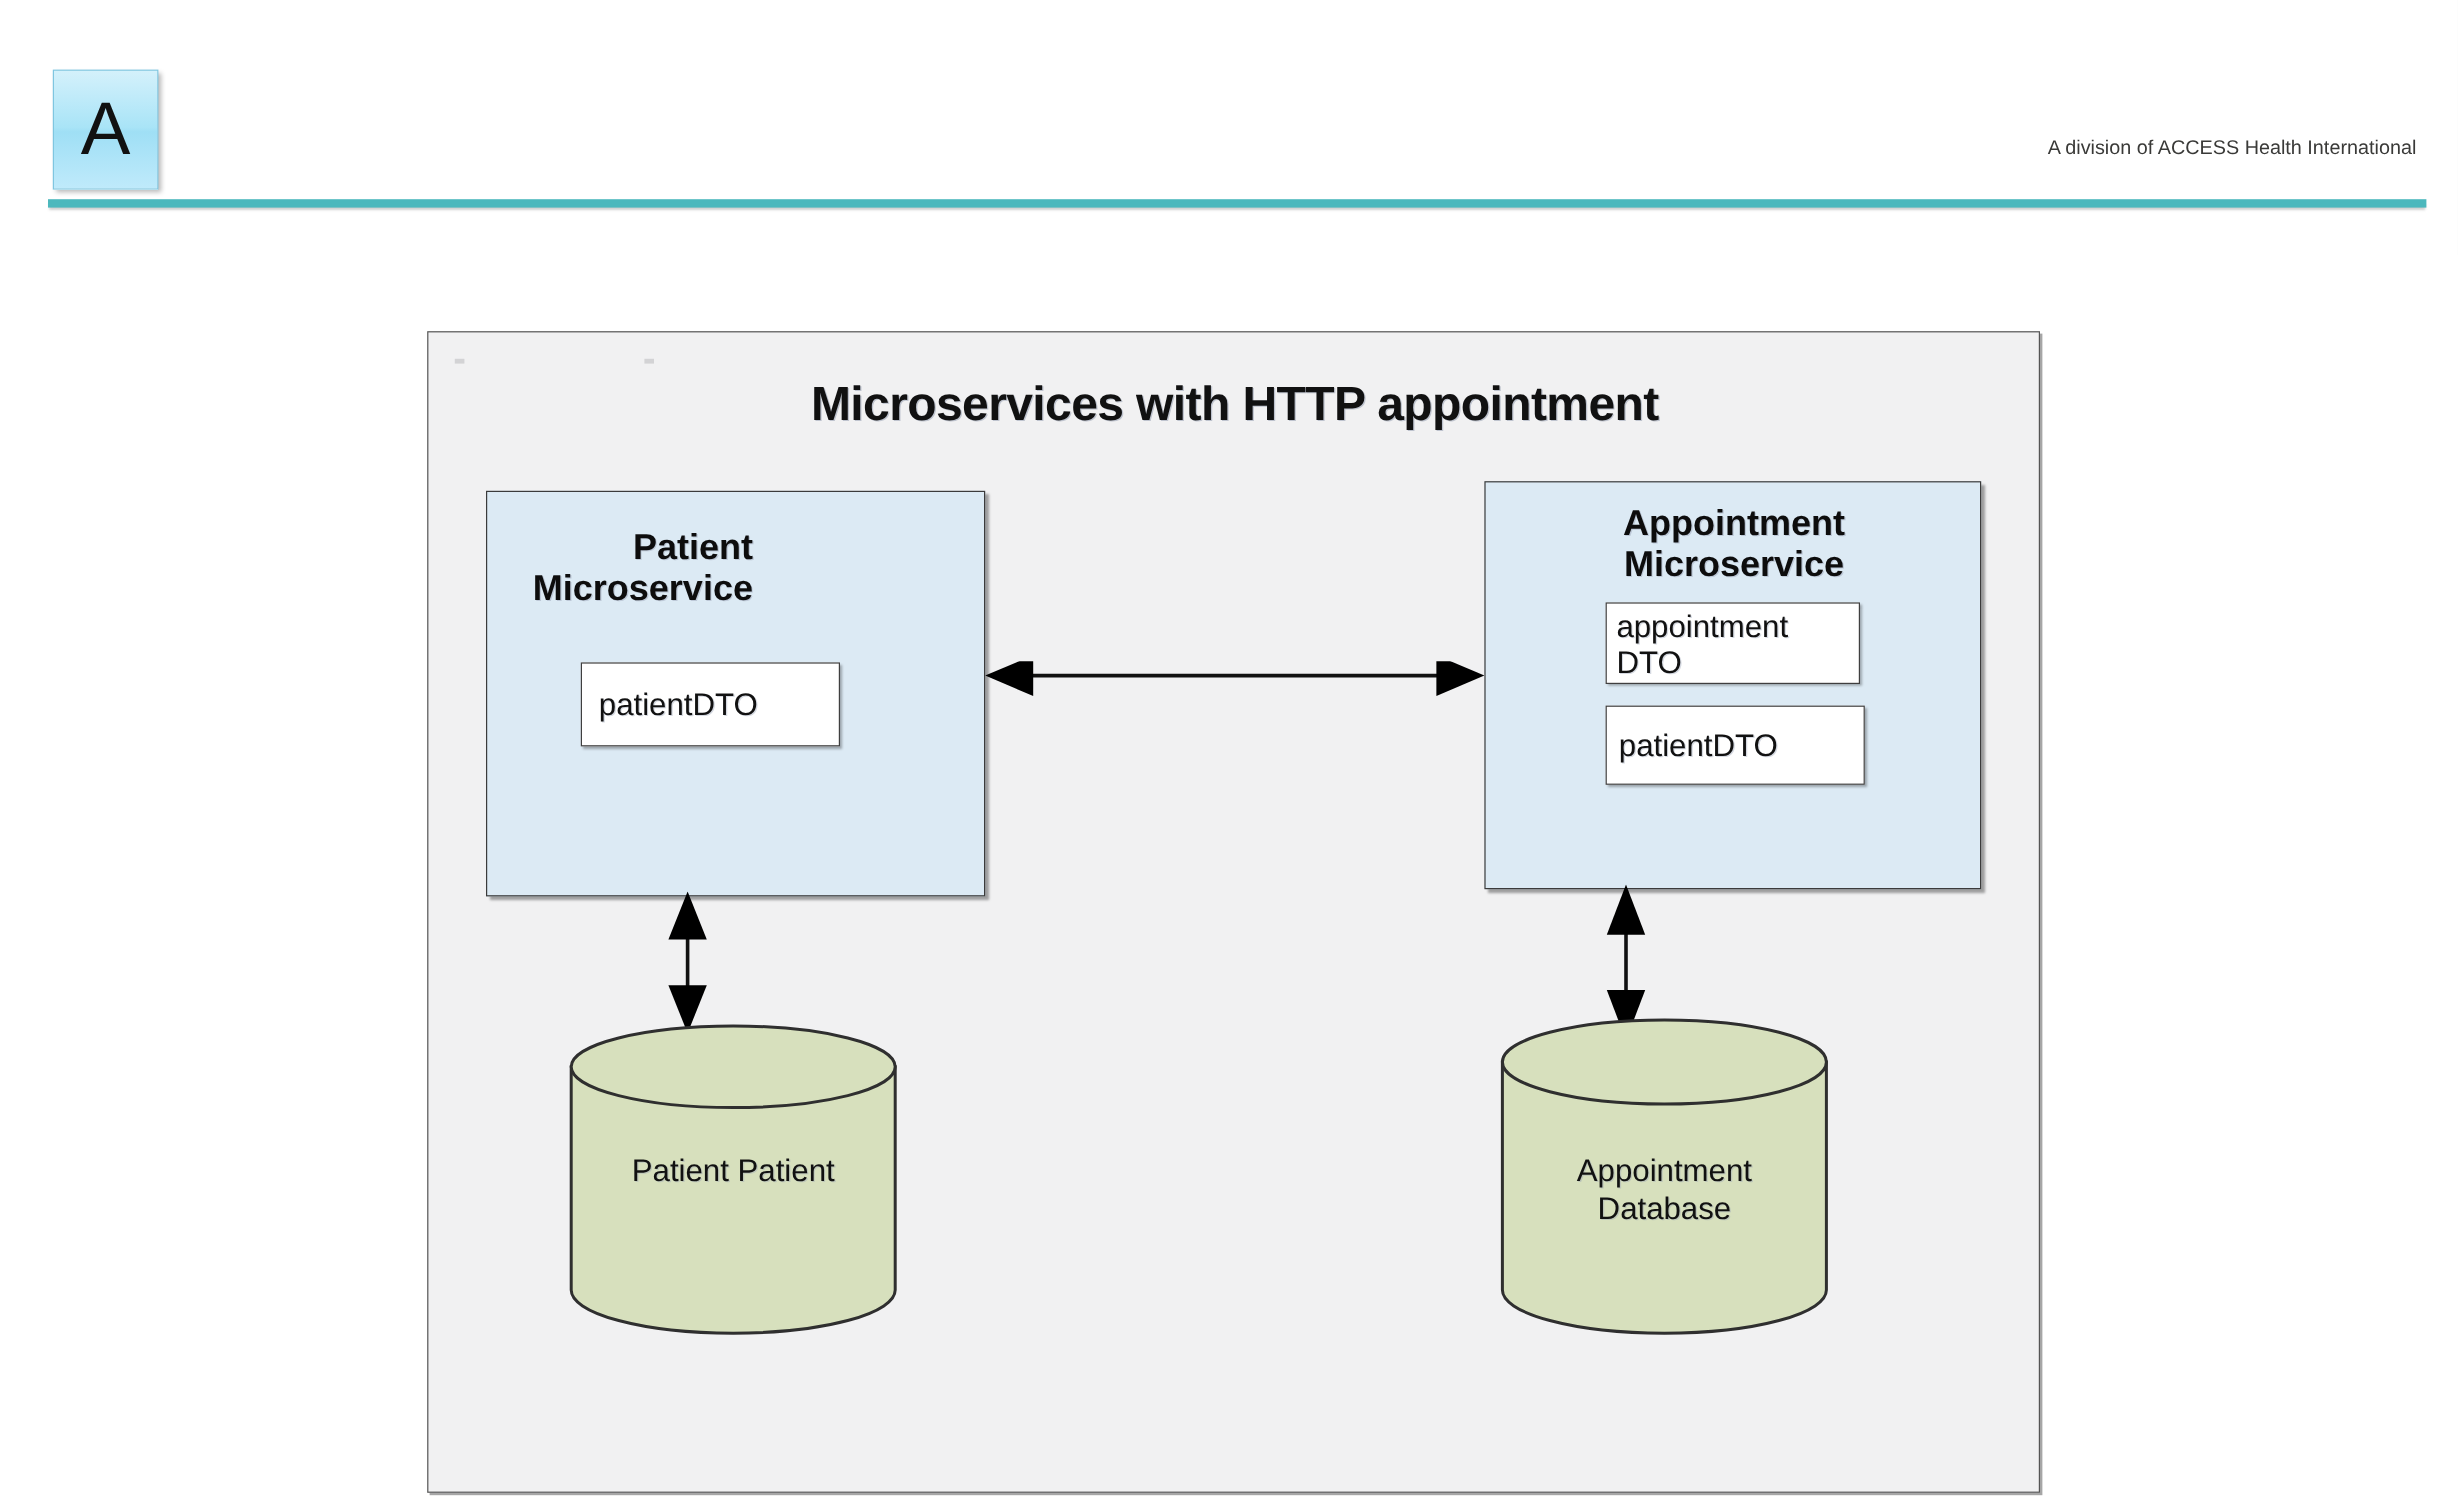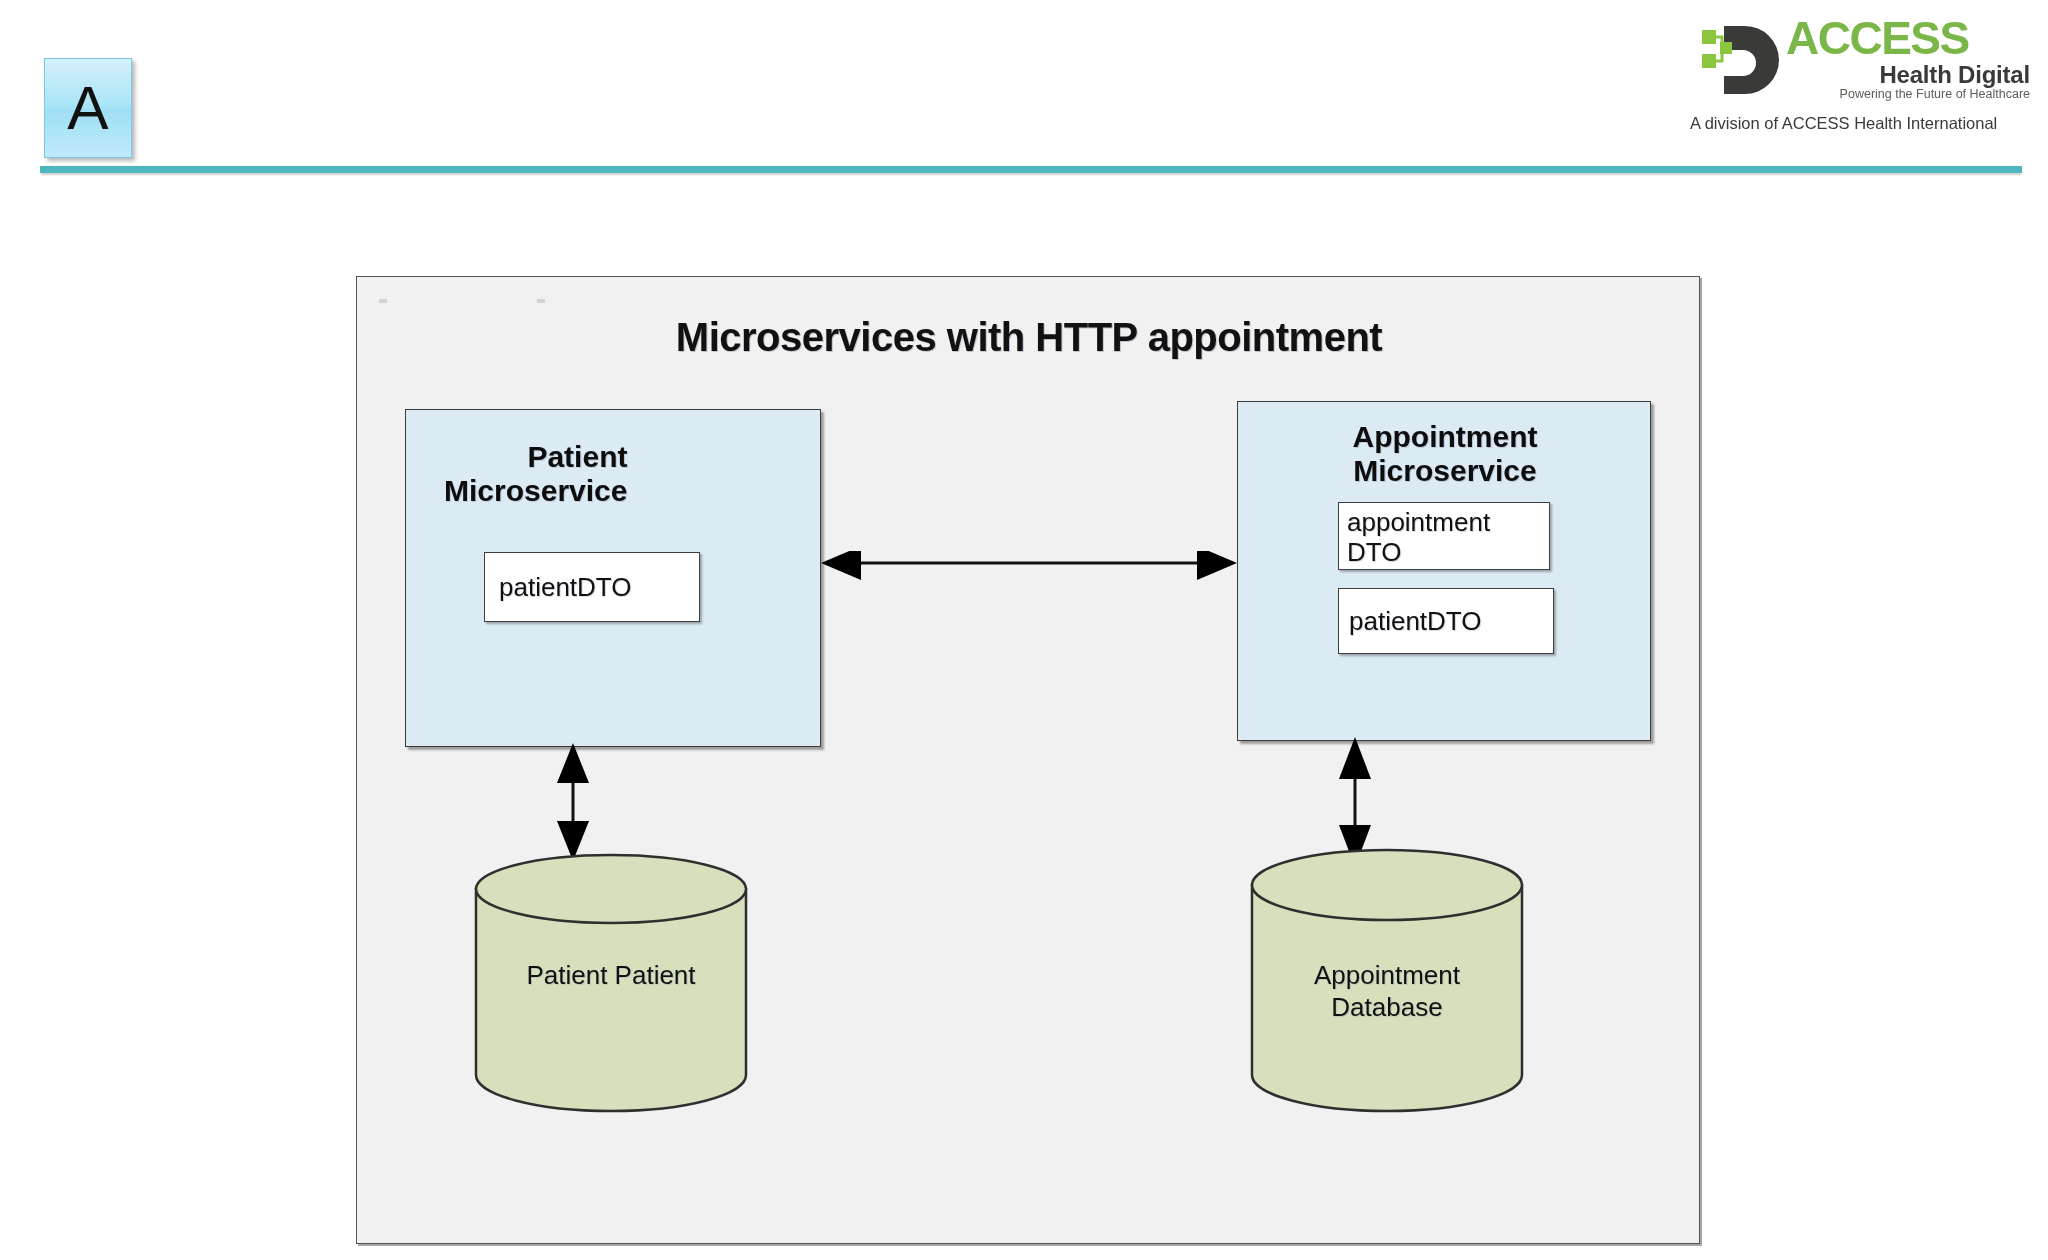--- a/index.html
+++ b/index.html
@@ -111,20 +111,21 @@
     color: #5d5d58;
     text-align: right;
     line-height: 15px;
     white-space: nowrap;
   }
   #logo-division {
     position: absolute;
     left: 0;
     top: 104px;
     width: 340px;
+    text-align: center;
     font-size: 16.5px;
     color: #3a3a38;
     white-space: nowrap;
   }
 
   
   #diagram-panel {
     position: absolute;
     left: 356px;
     top: 276px;
@@ -259,37 +260,20 @@
 <body>
 
 <div id="slide-header">
 
   <div id="badge-a">A</div>
 
 
   <div id="header-rule"></div>
 
   <div id="logo-block">
-    <div id="logo-row">
-      <div id="logo-mark">
-        <svg width="86" height="86" viewBox="0 0 86 86" xmlns="http://www.w3.org/2000/svg">
-          <path d="M26 6 H47 a34 34 0 0 1 0 68 H26 V56 H45 a13 13 0 0 0 0 -26 H26 Z" fill="#3a3a38"></path>
-          <rect x="4" y="10" width="14" height="14" fill="#8cc63f"></rect>
-          <rect x="22" y="22" width="12" height="12" fill="#8cc63f"></rect>
-          <rect x="4" y="34" width="14" height="14" fill="#8cc63f"></rect>
-          <path d="M18 17 H24 V28 H22" stroke="#8cc63f" stroke-width="3" fill="none"></path>
-          <path d="M18 41 H24 V30 H22" stroke="#8cc63f" stroke-width="3" fill="none"></path>
-        </svg>
-      </div>
-      <div id="logo-wordmark">
-        <div class="logo-access">ACCESS</div>
-        <div class="logo-hd">Health Digital</div>
-        <div class="logo-tag">Powering the Future of Healthcare</div>
-      </div>
-    </div>
     <div id="logo-division">A division of ACCESS Health International</div>
   </div>
 </div>
 
 <div id="diagram-panel">
 
   <div class="speck" style="left:22px; top:22px;"></div>
   <div class="speck" style="left:180px; top:22px;"></div>
 
   <div id="diagram-title">Microservices with HTTP appointment</div>

